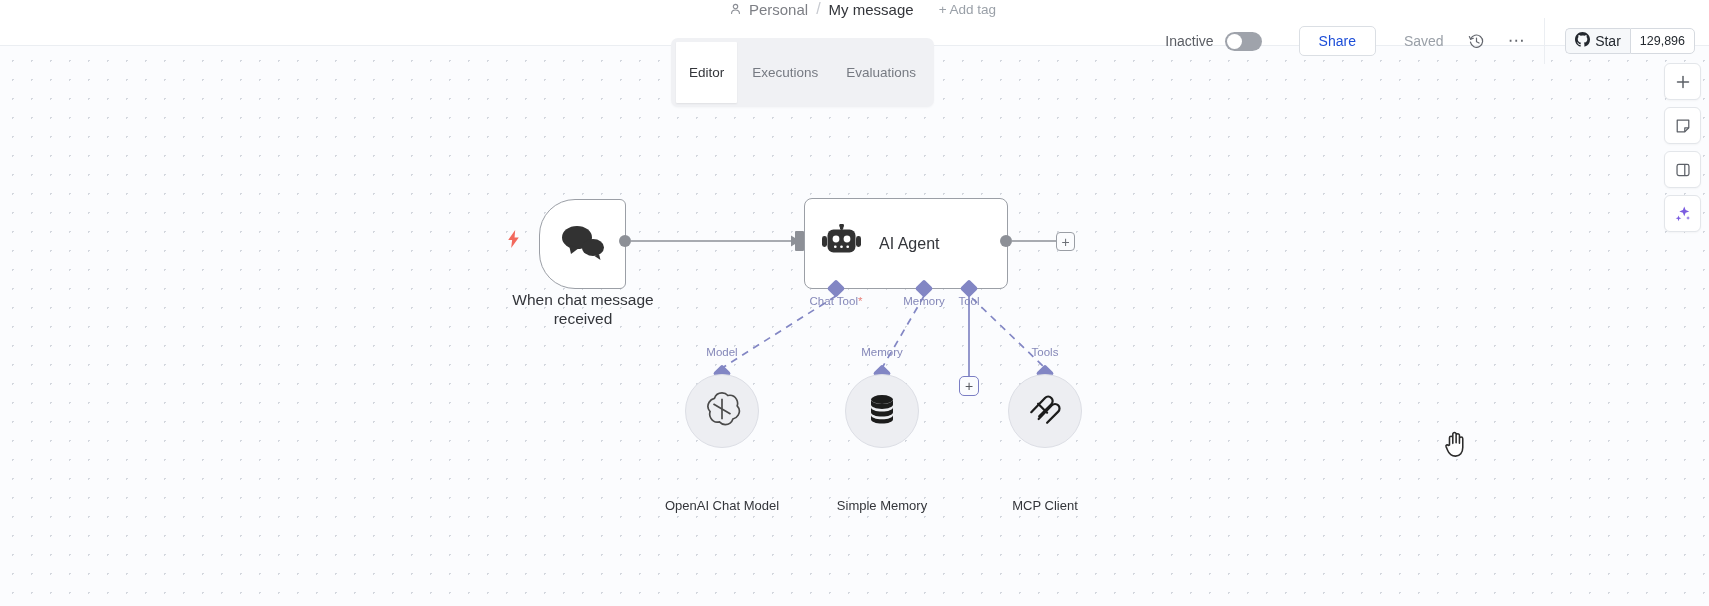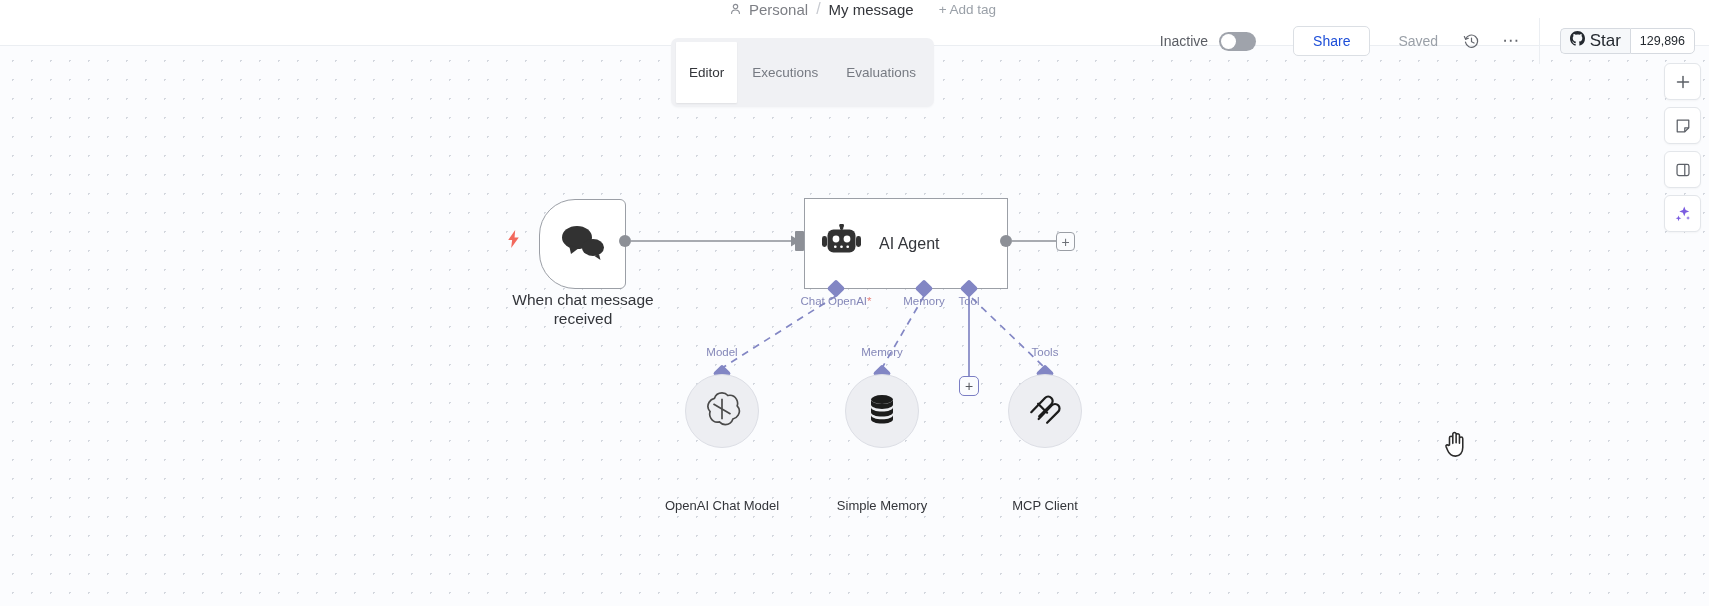--- a/index.html
+++ b/index.html
@@ -68,21 +68,21 @@
     margin-left: 18px; margin-right: 14px;
     display: flex; align-items: center; height: 46px;
     padding-left: 20px; border-left: 1px solid #ebeef2;
   }
   .gh-star {
     display: flex; align-items: center; gap: 5px;
     background: #f6f8fa; border: 1px solid #d6dae0;
     border-right: none;
     border-radius: 5px 0 0 5px;
     padding: 4px 9px; height: 26px;
-    font-size: 17px; color: #24292f; cursor: pointer;
+    font-size: 14px; color: #24292f; cursor: pointer;
   }
   .gh-count {
     background: #ffffff; border: 1px solid #d6dae0;
     border-radius: 0 5px 5px 0;
     padding: 4px 9px; height: 26px;
     font-size: 12.5px; color: #24292f;
     display: flex; align-items: center; cursor: pointer;
   }
 
   
@@ -137,21 +137,21 @@
     width: 12px; height: 12px; border-radius: 50%;
     background: #8d9097;
   }
 
   
   .node-agent {
     position: absolute; left: 804px; top: 152px;
     width: 204px; height: 91px;
     background: #ffffff;
     border: 1.6px solid #9b9fa6;
-    border-radius: 0;
+    border-radius: 8px;
     display: flex; align-items: center;
     padding-left: 17px; gap: 17px;
   }
   .agent-title { font-size: 16px; color: #33353a; }
   .port-in-rect {
     position: absolute; left: 795px; top: 185px;
     width: 9px; height: 20px; background: #8d9097; border-radius: 1px;
   }
   .port-out-dot2 {
     position: absolute; left: 1000px; top: 189px;
@@ -347,21 +347,21 @@
     <span class="agent-title">AI Agent</span>
   </div>
   <div class="port-out-dot2"></div>
   <div class="plus-sq">+</div>
 
   <div class="diamond" style="left:836px; top:236px;"></div>
   <div class="diamond" style="left:924px; top:236px;"></div>
   <div class="diamond" style="left:969px; top:236px;"></div>
 
   <div class="anchor-label" style="left:836px; top:249px;">
-    <span>Chat OpenAI</span><span class="req">*</span>
+    <span>Chat Tool</span><span class="req">*</span>
   </div>
   <div class="anchor-label" style="left:924px; top:249px;">Memory</div>
   <div class="anchor-label" style="left:969px; top:249px;">Tool</div>
 
   <div class="plus-sq-purple">+</div>
 
   <div class="sub-anchor-label" style="left:722px; top:300px;">Model</div>
   <div class="diamond" style="left:722px; top:321px;"></div>
   <div class="subnode" style="left:685px; top:328px;">
     <span>

